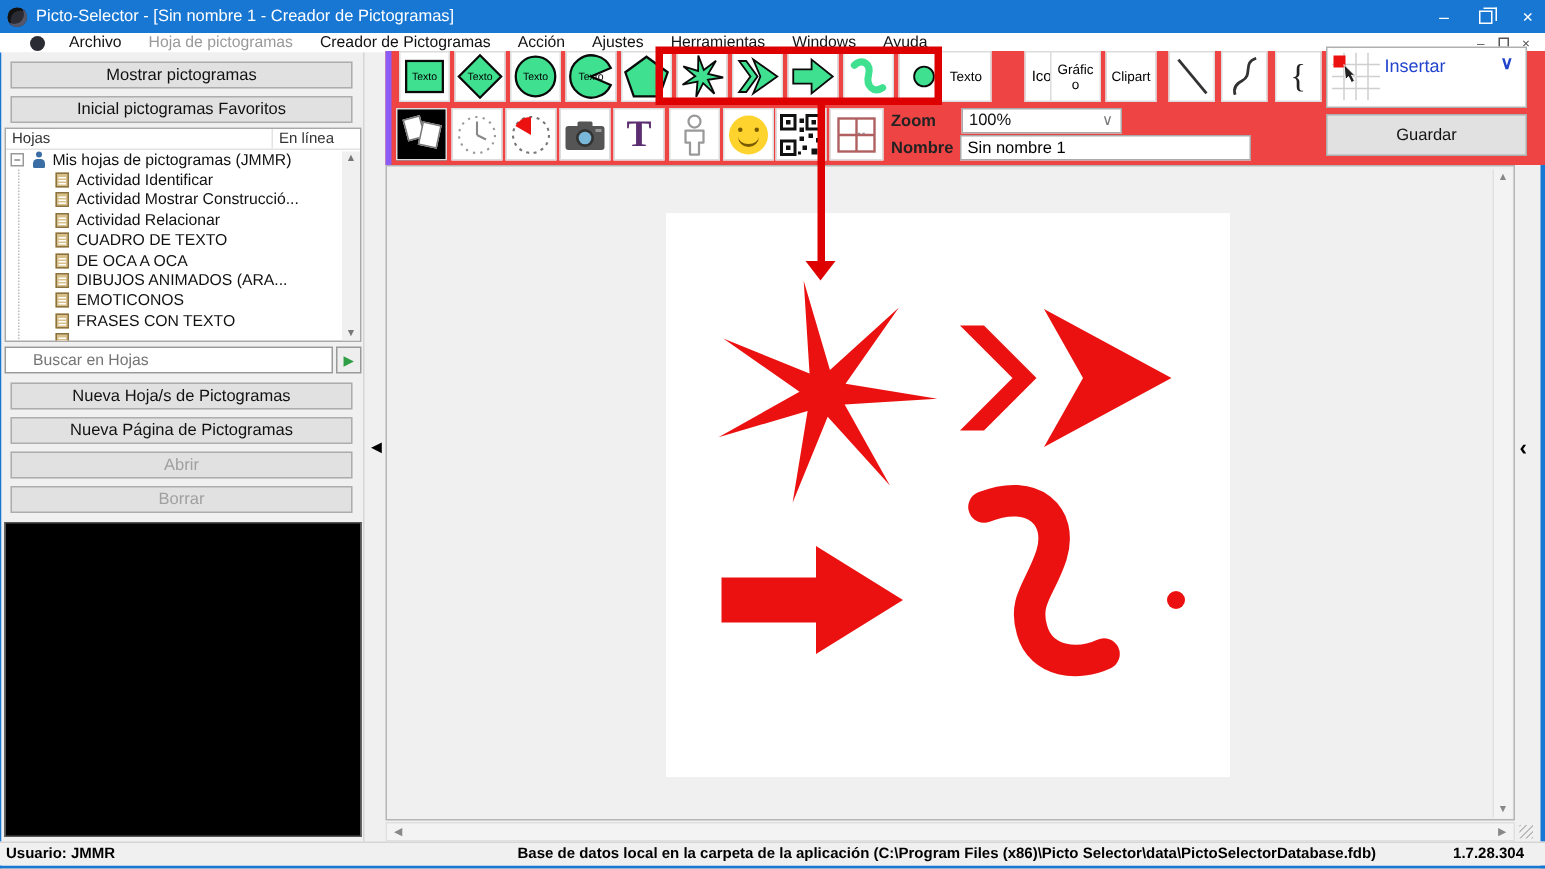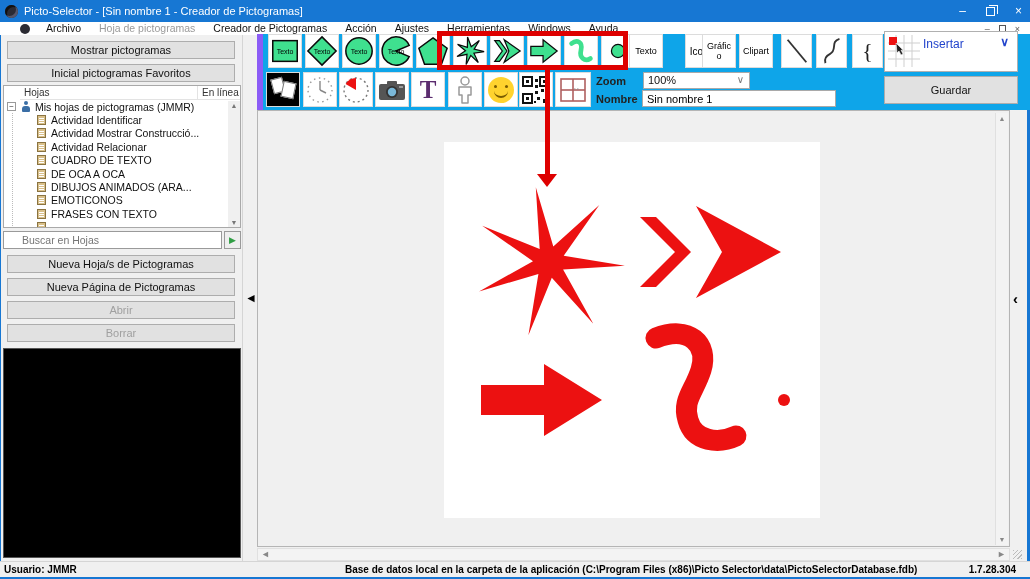--- a/index.html
+++ b/index.html
@@ -26,21 +26,21 @@
   .menu-item{padding:0 9px;height:13px;line-height:13px;}
   .menu-item.disabled{color:#9a9a9a;}
   .child-controls{position:absolute;right:10px;top:0;display:flex;gap:9px;font-size:9px;color:#555;align-items:center;height:13px;}
   .child-restore{width:7px;height:7px;border:1px solid #555;display:inline-block;}
   
   .left-panel{position:absolute;left:1px;top:35px;width:241px;height:526px;background:#f0f0f0;}
   .side-btn{position:absolute;left:6px;width:228px;height:18px;background:#e1e1e1;border:1px solid #adadad;
             font-size:11px;color:#111;text-align:center;line-height:16px;}
   .side-btn.disabled{color:#a0a0a0;}
   .tree{position:absolute;left:2px;top:50px;width:238px;height:143px;background:#fff;border:1px solid #a9a9a9;overflow:hidden;}
-  .tree-header{display:flex;height:14px;border-bottom:1px solid #e3e3e3;font-size:10px;color:#333;margin-left:16px;}
+  .tree-header{display:flex;height:14px;border-bottom:1px solid #e3e3e3;font-size:10px;color:#333;}
   .tree-header .col1{width:178px;padding-left:4px;border-right:1px solid #e3e3e3;line-height:14px;}
   .tree-header .col2{flex:1;padding-left:4px;line-height:14px;}
   .tree-row{display:flex;align-items:center;height:13.4px;font-size:10.5px;color:#111;white-space:nowrap;}
   .expander{width:9px;height:9px;border:1px solid #999;font-size:8px;line-height:7px;text-align:center;color:#333;margin:0 4px 0 3px;background:#fff;}
   .person-ico{width:11px;height:11px;margin-right:4px;position:relative;}
   .person-ico::before{content:"";position:absolute;left:3.5px;top:0;width:4px;height:4px;border-radius:50%;background:#3a6ea5;}
   .person-ico::after{content:"";position:absolute;left:1.5px;top:4.5px;width:8px;height:6px;border-radius:3px 3px 1px 1px;background:#3a6ea5;}
   .tree-children{position:relative;}
   .tree-children::before{content:"";position:absolute;left:8px;top:0;bottom:6px;border-left:1px dotted #bbb;}
   .tree-item{padding-left:33px;}
@@ -50,21 +50,21 @@
   .tree-scroll .up{position:absolute;top:1px;left:0;right:0;}
   .tree-scroll .dn{position:absolute;bottom:1px;left:0;right:0;}
   .search-row{position:absolute;left:2px;top:196px;width:238px;height:18px;}
   .search-input{position:absolute;left:0;top:0;width:219px;height:18px;border:1px solid #9a9a9a;font-size:10.5px;padding:0 18px;font-family:"Liberation Sans",sans-serif;}
   .search-btn{position:absolute;right:0;top:0;width:17px;height:18px;background:#eee;border:1px solid #9a9a9a;text-align:center;line-height:16px;font-size:9px;color:#2f9e44;}
   .black-preview{position:absolute;left:2px;top:313px;width:238px;height:210px;background:#000;border:1px solid #555;}
   
   .splitter{position:absolute;left:242px;top:35px;width:15px;height:526px;background:#f0f0f0;border-left:1px solid #d5d5d5;}
   .collapse-left{position:absolute;left:2px;top:256px;font-size:12px;color:#000;}
   
-  .toolbar{position:absolute;left:257px;top:34px;width:773px;height:76px;background:#0ea5e9;border-left:6px solid #8b5cf6;}
+  .toolbar{position:absolute;left:257px;top:34px;width:773px;height:76px;background:#ef4444;border-left:4px solid #8b5cf6;}
   .tile{position:absolute;width:34px;height:34px;background:#fff;border:1px solid #dcdcdc;display:flex;align-items:center;justify-content:center;}
   .tile svg{display:block;}
   .tile .overlay-label{position:absolute;font-size:7px;color:#000;}
   .tile2{top:38px;height:35px;}
   .line-tile{width:31px;}
   .brace-glyph{font-family:"Liberation Serif",serif;font-size:22px;color:#222;font-weight:400;}
   .t-glyph{font-family:"Liberation Serif",serif;font-size:25px;font-weight:bold;color:var(--letter-t-purple);line-height:1;}
   .photos-tile{background:#000;}
   .photo-card{position:absolute;background:#fff;border:1px solid #777;}
   .smiley{width:26px;height:26px;border-radius:50%;background:var(--smiley-yellow);position:relative;}

